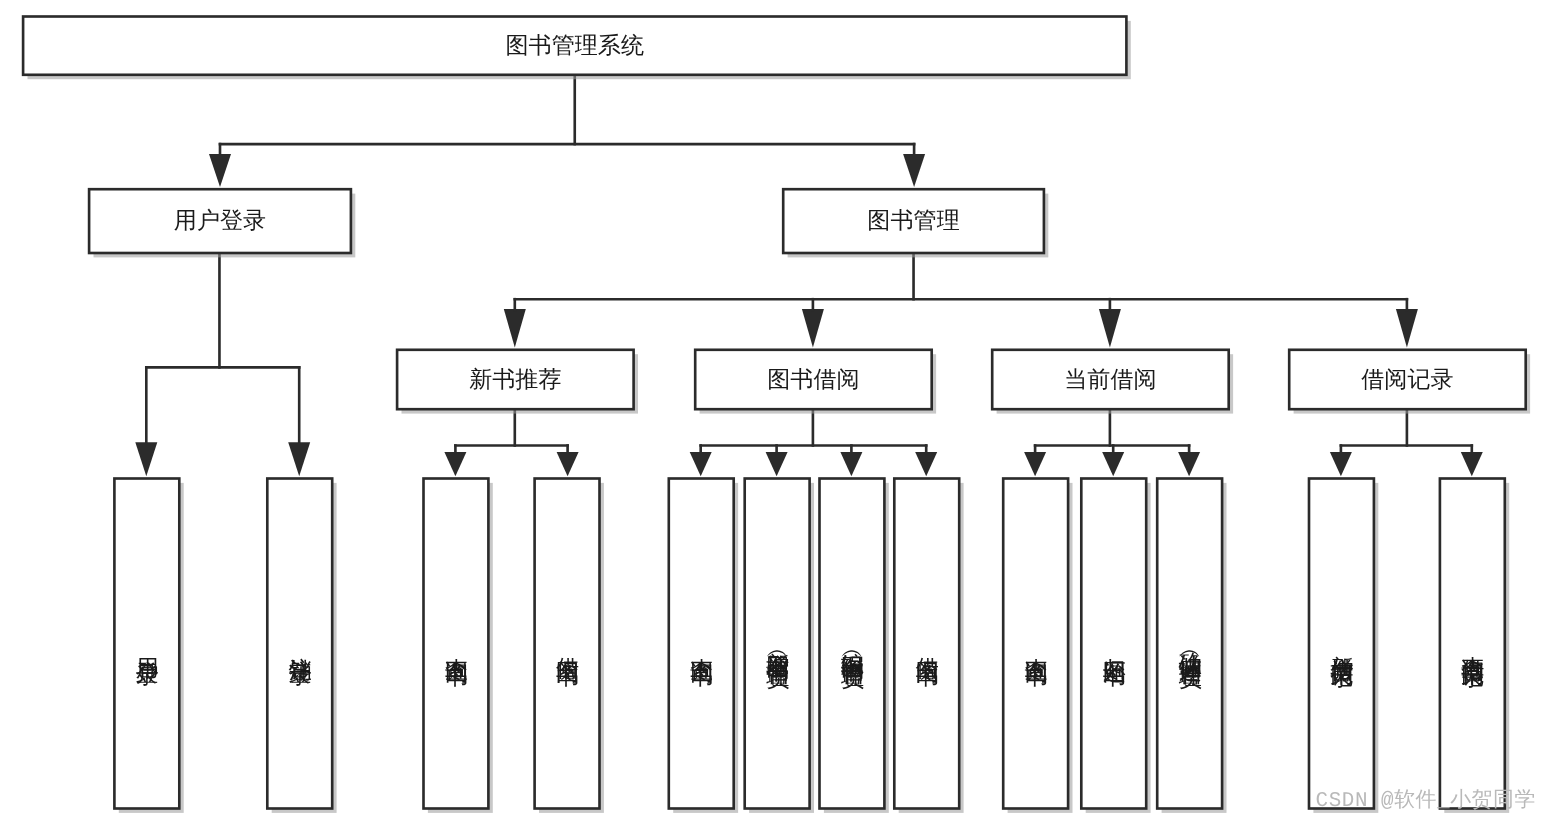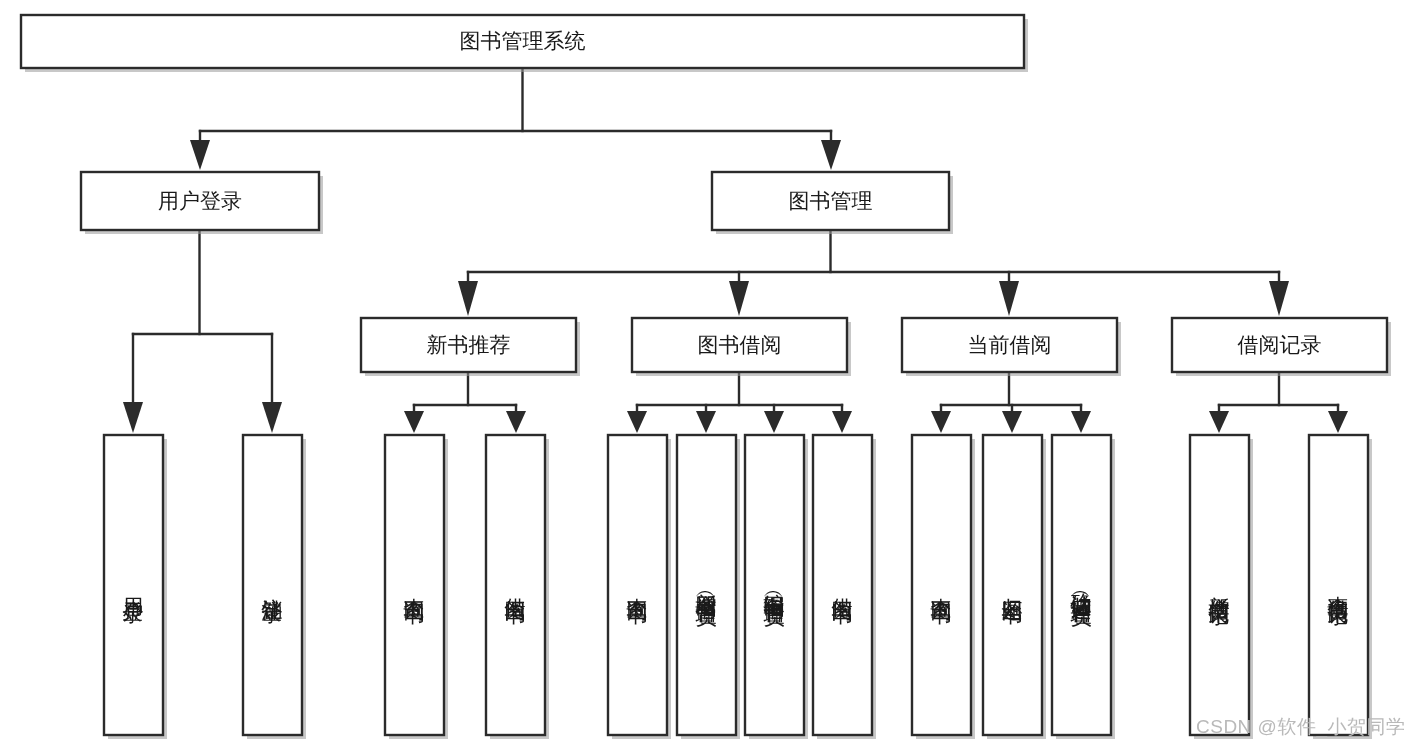--- a/index.html
+++ b/index.html
@@ -63,21 +63,21 @@
     line-height: 1;
     display: flex;
     align-items: center;
     justify-content: center;
     text-align: center;
     white-space: nowrap;
     pointer-events: none;
   }
   .watermark {
     position: absolute;
-    font-family: Liberation Sans, sans-serif;
+    font-family: Liberation Mono, monospace;
     font-size: 19px;
     color: #b9b9b9;
     white-space: nowrap;
     letter-spacing: 0.5px;
   }
 </style>
 </head>
 <body>
 
 <div id="diagram-root">

